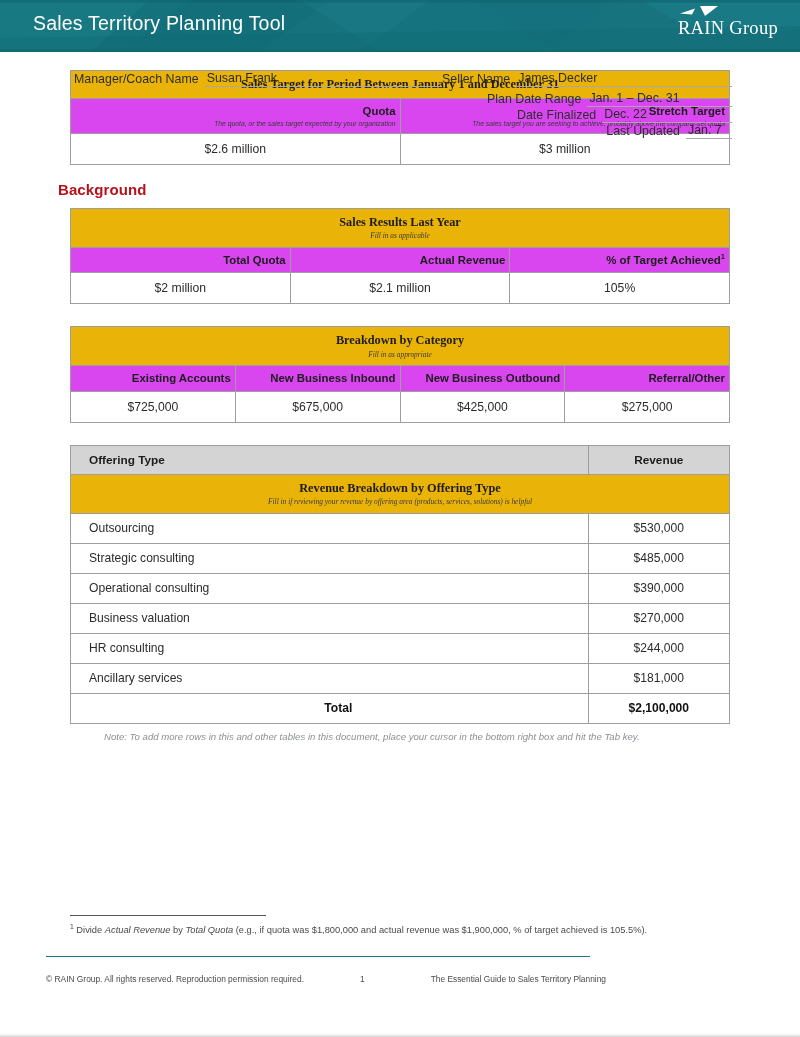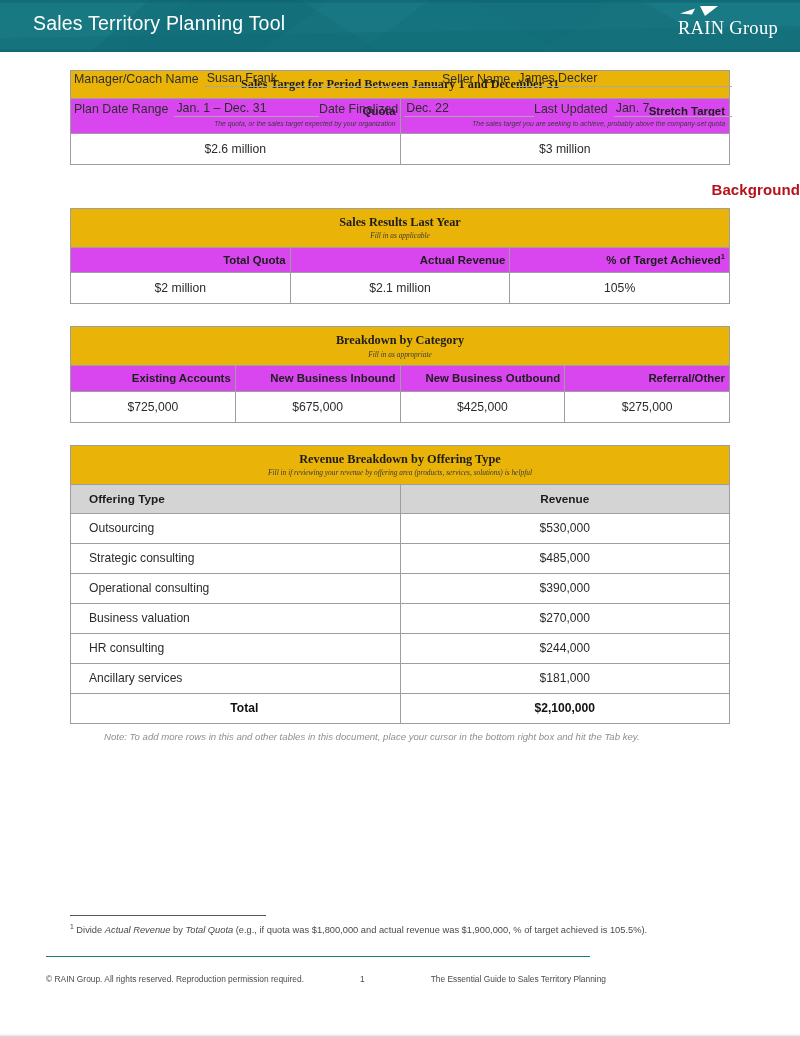--- a/index.html
+++ b/index.html
@@ -76,21 +76,21 @@
     top: 52px;
     width: 800px;
   }
   .form-row {
     display: flex;
     align-items: flex-end;
     padding: 0 68px 0 74px;
     height: 26px;
   }
   .form-row.r1 { margin-top: 9px; }
-  .form-row.r2 { margin-top: 4px; }
+  .form-row.r2 { margin-top: 4px; flex-direction: column; }
   .field {
     display: flex;
     align-items: flex-end;
     white-space: nowrap;
   }
   .field-label {
     font-size: 12.4px;
     color: #2e2e2e;
     padding-right: 6px;
     padding-bottom: 1px;
@@ -103,21 +103,20 @@
     min-width: 40px;
   }
 
   
   .section-heading {
     font-size: 15px;
     font-weight: bold;
     color: #b5121b;
     padding-left: 58px;
     letter-spacing: 0.1px;
-    text-align: right;
   }
 
   
   .tbl-wrap {
     padding: 0 70px 0 70px;
   }
   table.doc {
     width: 100%;
     border-collapse: collapse;
     table-layout: fixed;
@@ -431,28 +430,28 @@
         <td class="t-cell">$275,000</td>
       </tr>
     </tbody>
       </table>
   </div>
 
   <div class="tbl-wrap" style="margin-top:22px;">
     <table class="doc">
       <tbody>
           <tr>
+        <td class="off-head-left" style="width:79%;">Offering Type</td>
+        <td class="off-head-right" style="width:21%;">Revenue</td>
+      </tr>
+      <tr>
         <td class="t-title" colspan="2">
           <div class="tt">Revenue Breakdown by Offering Type</div>
           <div class="ts">Fill in if reviewing your revenue by offering area (products, services, solutions) is helpful</div>
         </td>
-      </tr>
-      <tr>
-        <td class="off-head-left" style="width:79%;">Offering Type</td>
-        <td class="off-head-right" style="width:21%;">Revenue</td>
       </tr>
       <tr>
         <td class="off-cell-left">Outsourcing</td>
         <td class="off-cell-right">$530,000</td>
       </tr>
       <tr>
         <td class="off-cell-left">Strategic consulting</td>
         <td class="off-cell-right">$485,000</td>
       </tr>
       <tr>

